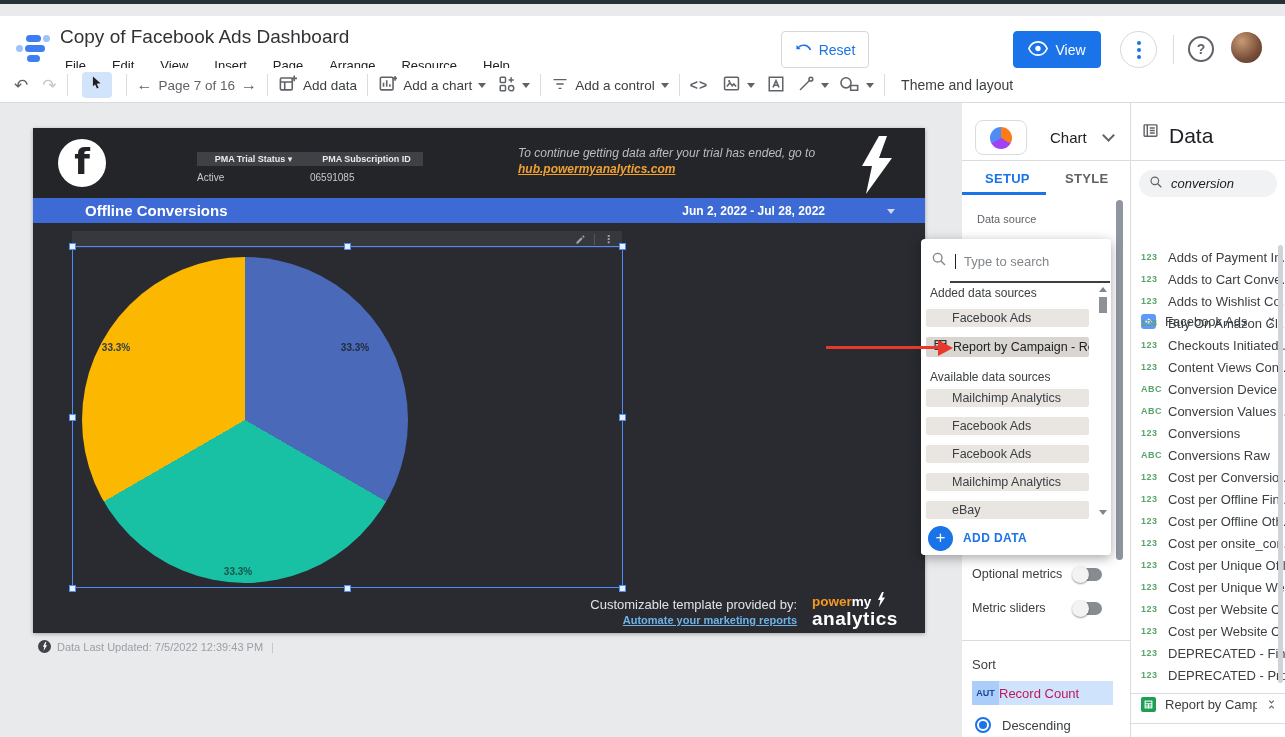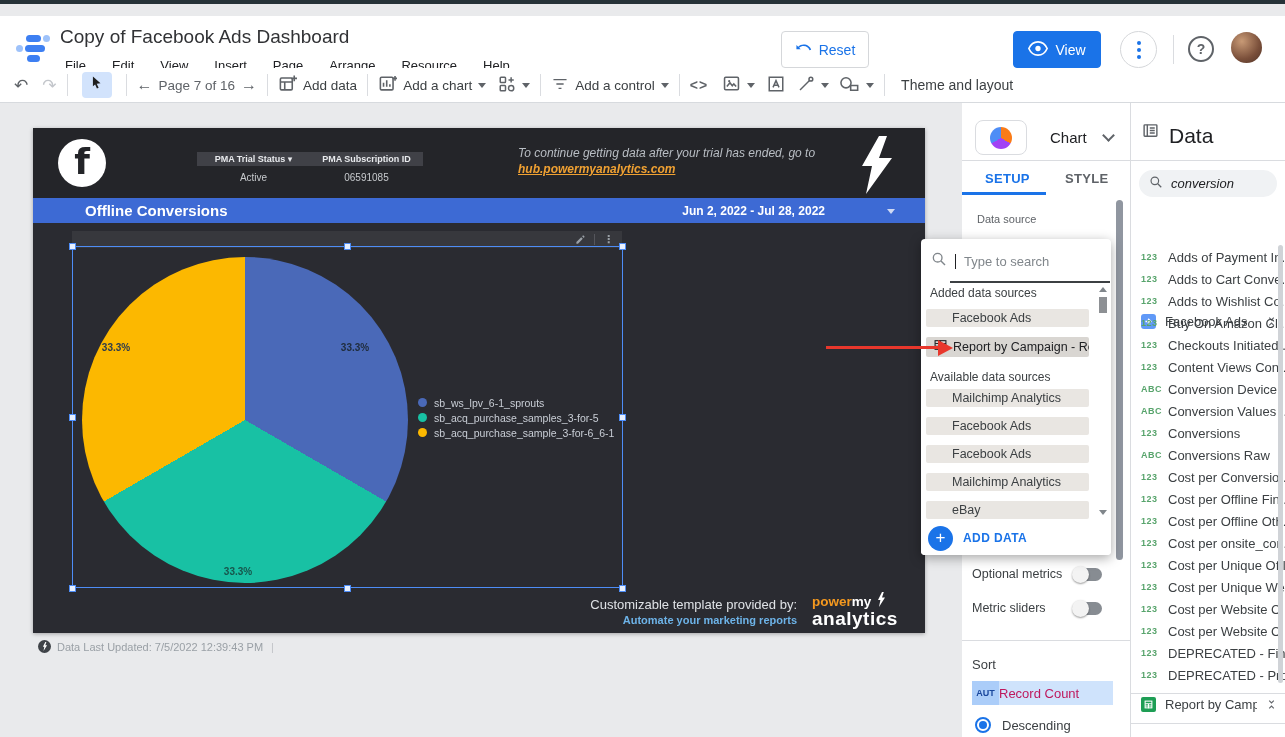--- a/index.html
+++ b/index.html
@@ -44,21 +44,21 @@
   .tbtext { color:#3c4043; }
   .embed-glyph { font-weight:700; font-size:14px; color:#5f6368; letter-spacing:1px; }
 
   
   .canvas { position:absolute; left:33px; top:128px; width:892px; height:505px; background:#2a2b31; box-shadow:0 1px 4px rgba(0,0,0,.3); overflow:hidden; }
   .fb-band { position:absolute; left:0; top:0; width:892px; height:70px; background:#242529; }
   .fb-circle { position:absolute; left:25px; top:11px; width:48px; height:48px; border-radius:50%; background:#fff; color:#232428; font-weight:700; font-size:36px; text-align:center; line-height:46px; font-family:"DejaVu Sans", sans-serif; }
   .pma-chip { position:absolute; left:164px; top:24px; width:226px; height:14px; background:#404147; display:flex; }
   .pma-chip .cell { width:50%; text-align:center; font-size:9px; font-weight:700; color:#e8eaed; line-height:14px; }
   .pma-values { position:absolute; left:164px; top:44px; width:226px; display:flex; }
-  .pma-values .cell { width:50%; text-align:center; font-size:10px; color:#c7cacd; }
+  .pma-values .cell { width:50%; text-align:left; font-size:10px; color:#c7cacd; }
   .notice1 { position:absolute; left:485px; top:18px; font-size:12px; font-style:italic; color:#b9bec4; }
   .notice-link { position:absolute; left:485px; top:34px; font-size:12px; font-style:italic; font-weight:700; color:#f0a132; text-decoration:underline; }
   .bolt-big { position:absolute; left:823px; top:8px; }
   .blue-bar { position:absolute; left:0; top:70px; width:892px; height:25px; background:#3d6ad4; }
   .section-title { position:absolute; left:52px; top:4px; font-size:15px; font-weight:600; color:#fff; }
   .date-range { position:absolute; right:100px; top:6px; font-size:12px; font-weight:700; color:#fff; }
   .date-caret { position:absolute; right:30px; top:11px; border-top-color:#cfd9f3; }
 
   .chart-hover-bar { position:absolute; left:39px; top:103px; width:550px; height:17px; background:#37383d; display:flex; align-items:center; justify-content:flex-end; gap:8px; padding-right:8px; }
   .chb-divider { width:1px; height:11px; background:#55565c; }
@@ -69,21 +69,21 @@
 
   .pie { position:absolute; left:49px; top:129px; width:326px; height:326px; border-radius:50%; }
   .slice-label { position:absolute; font-size:10px; font-weight:600; color:#2e3c4c; transform:translate(-50%,-50%); }
   .legend { position:absolute; left:385px; top:267px; }
   .legend-row { display:flex; align-items:center; gap:7px; height:15px; }
   .legend-dot { width:9px; height:9px; border-radius:50%; flex:none; }
   .legend-label { font-size:10.5px; color:#c9ced6; }
 
   .credit { position:absolute; right:128px; top:469px; text-align:right; }
   .credit-text { font-size:13px; color:#dfe2e6; }
-  .credit-link { font-size:11px; font-weight:600; color:#6db3e8; margin-top:2px; }
+  .credit-link { font-size:11px; font-weight:600; color:#6db3e8; text-decoration:underline; margin-top:2px; }
   .pma-logo { position:absolute; left:779px; top:464px; width:100px; color:#fff; }
   .pma-row1 { font-size:13.5px; font-weight:700; display:flex; align-items:center; }
   .pma-power { color:#f5991f; } .pma-my { color:#fff; }
   .pma-row2 { font-size:19px; font-weight:700; letter-spacing:.5px; margin-top:-2px; }
 
   .updated { position:absolute; left:38px; top:640px; display:flex; align-items:center; gap:6px; }
   .updated-icon { width:13px; height:13px; border-radius:50%; background:#3f4348; display:flex; align-items:center; justify-content:center; }
   .updated-text { font-size:11px; color:#9aa0a6; }
   .updated-sep { font-size:11px; color:#c0c3c7; margin-left:2px; }
 
@@ -337,34 +337,20 @@
           </svg></span>
       <span class="chb-divider"></span>
       <span class="kebab-v">⋮</span>
     </div>
 
     <div class="pie" id="pie-chart" style="background: conic-gradient(rgb(74, 105, 184) 0deg, rgb(74, 105, 184) 120deg, rgb(24, 193, 164) 120deg, rgb(24, 193, 164) 240deg, rgb(252, 184, 0) 240deg, rgb(252, 184, 0) 360deg);"></div>
     <span class="slice-label" style="left:83px; top:219px;">33.3%</span>
     <span class="slice-label" style="left:322px; top:219px; color:#1f2c3c;">33.3%</span>
     <span class="slice-label" style="left:205px; top:443px; color:#17564c;">33.3%</span>
 
-    <div class="legend">
-      <div class="legend-row">
-          <span class="legend-dot" style="background: rgb(74, 105, 184);"></span>
-          <span class="legend-label">sb_ws_lpv_6-1_sprouts</span>
-        </div>
-      <div class="legend-row">
-          <span class="legend-dot" style="background: rgb(24, 193, 164);"></span>
-          <span class="legend-label">sb_acq_purchase_samples_3-for-5</span>
-        </div>
-      <div class="legend-row">
-          <span class="legend-dot" style="background: rgb(252, 184, 0);"></span>
-          <span class="legend-label">sb_acq_purchase_sample_3-for-6_6-1</span>
-        </div>
-    </div>
 
     <div class="selection"></div>
     <span class="handle" style="left:36px; top:115px;"></span>
     <span class="handle" style="left:311px; top:115px;"></span>
     <span class="handle" style="left:586px; top:115px;"></span>
     <span class="handle" style="left:36px; top:286px;"></span>
     <span class="handle" style="left:586px; top:286px;"></span>
     <span class="handle" style="left:36px; top:457px;"></span>
     <span class="handle" style="left:311px; top:457px;"></span>
     <span class="handle" style="left:586px; top:457px;"></span>

